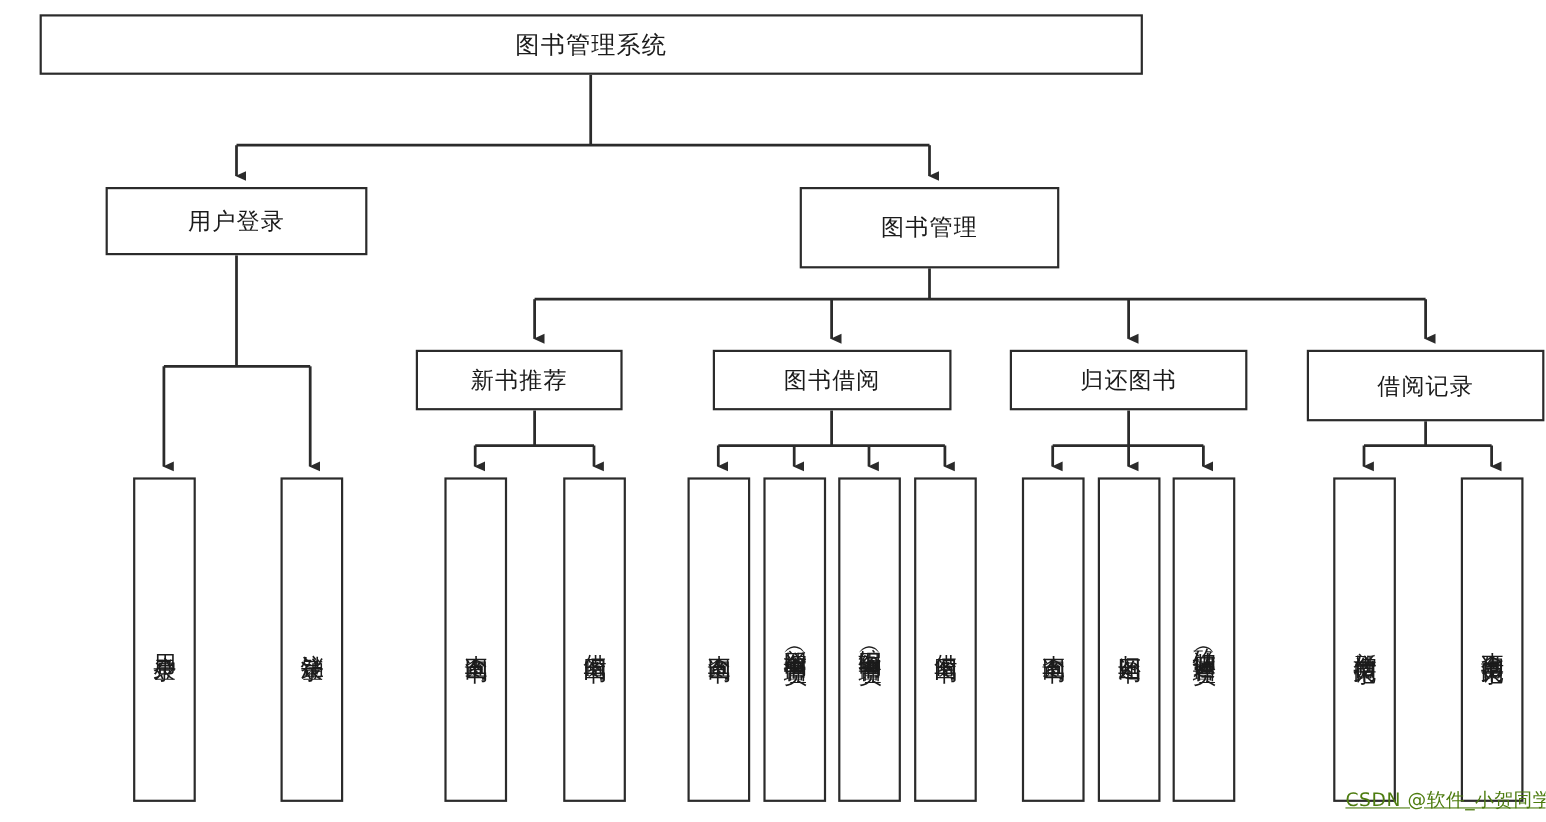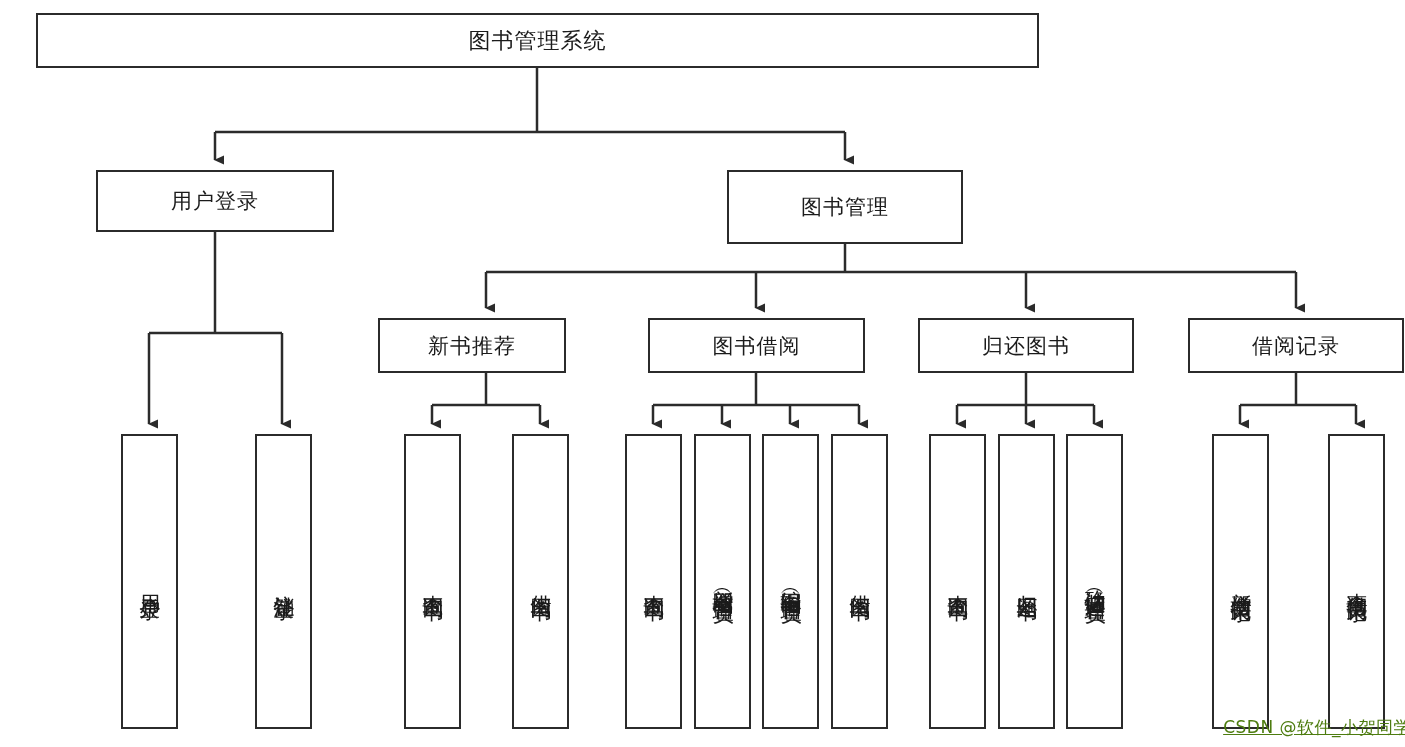--- a/index.html
+++ b/index.html
@@ -140,21 +140,21 @@
 
   <div class="node h" style="left:362px; top:318px; width:188px; height:55px;">
     <span>新书推荐</span>
   </div>
   <div class="node h" style="left:632px; top:318px; width:217px; height:55px;">
     <span>图书借阅</span>
   </div>
   <div class="node h" style="left:902px; top:318px; width:216px; height:55px;">
     <span>归还图书</span>
   </div>
-  <div class="node h" style="left:1172px; top:318px; width:216px; height:55px;">
+  <div class="node h" style="left:1172px; top:318px; width:216px; height:65px;">
     <span>借阅记录</span>
   </div>
 
   <div class="node v" style="left:105px; top:434px; width:57px; height:295px;">
     <span class="vlabel">用户登录</span>
   </div>
   <div class="node v" style="left:239px; top:434px; width:57px; height:295px;">
     <span class="vlabel">注销登录</span>
   </div>
 

